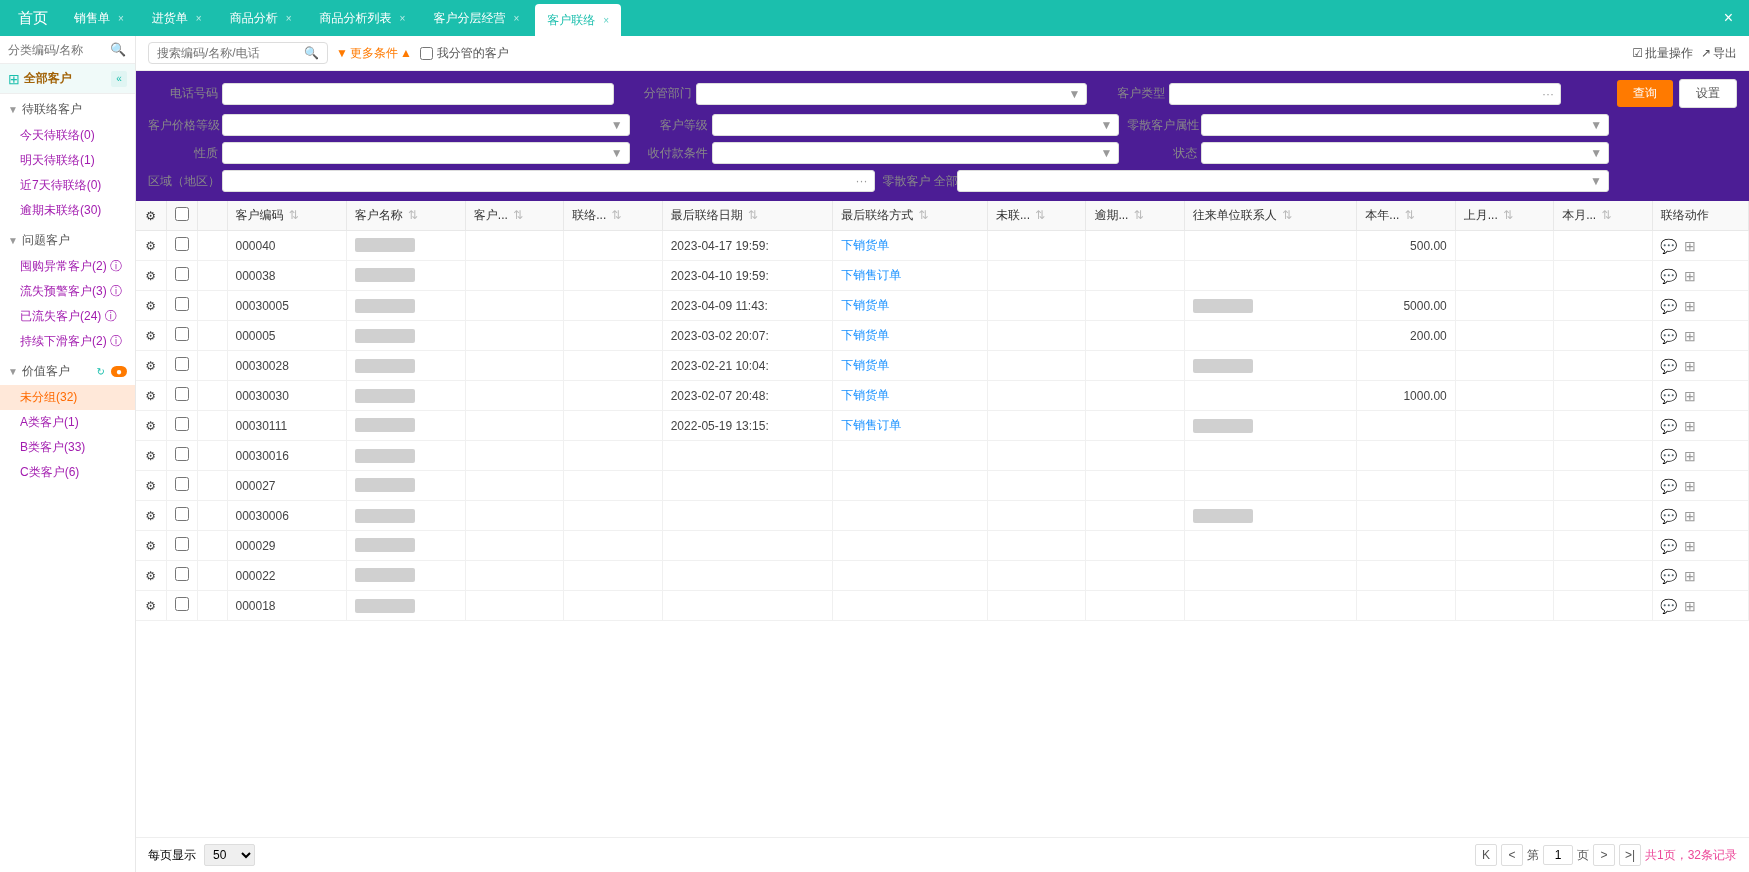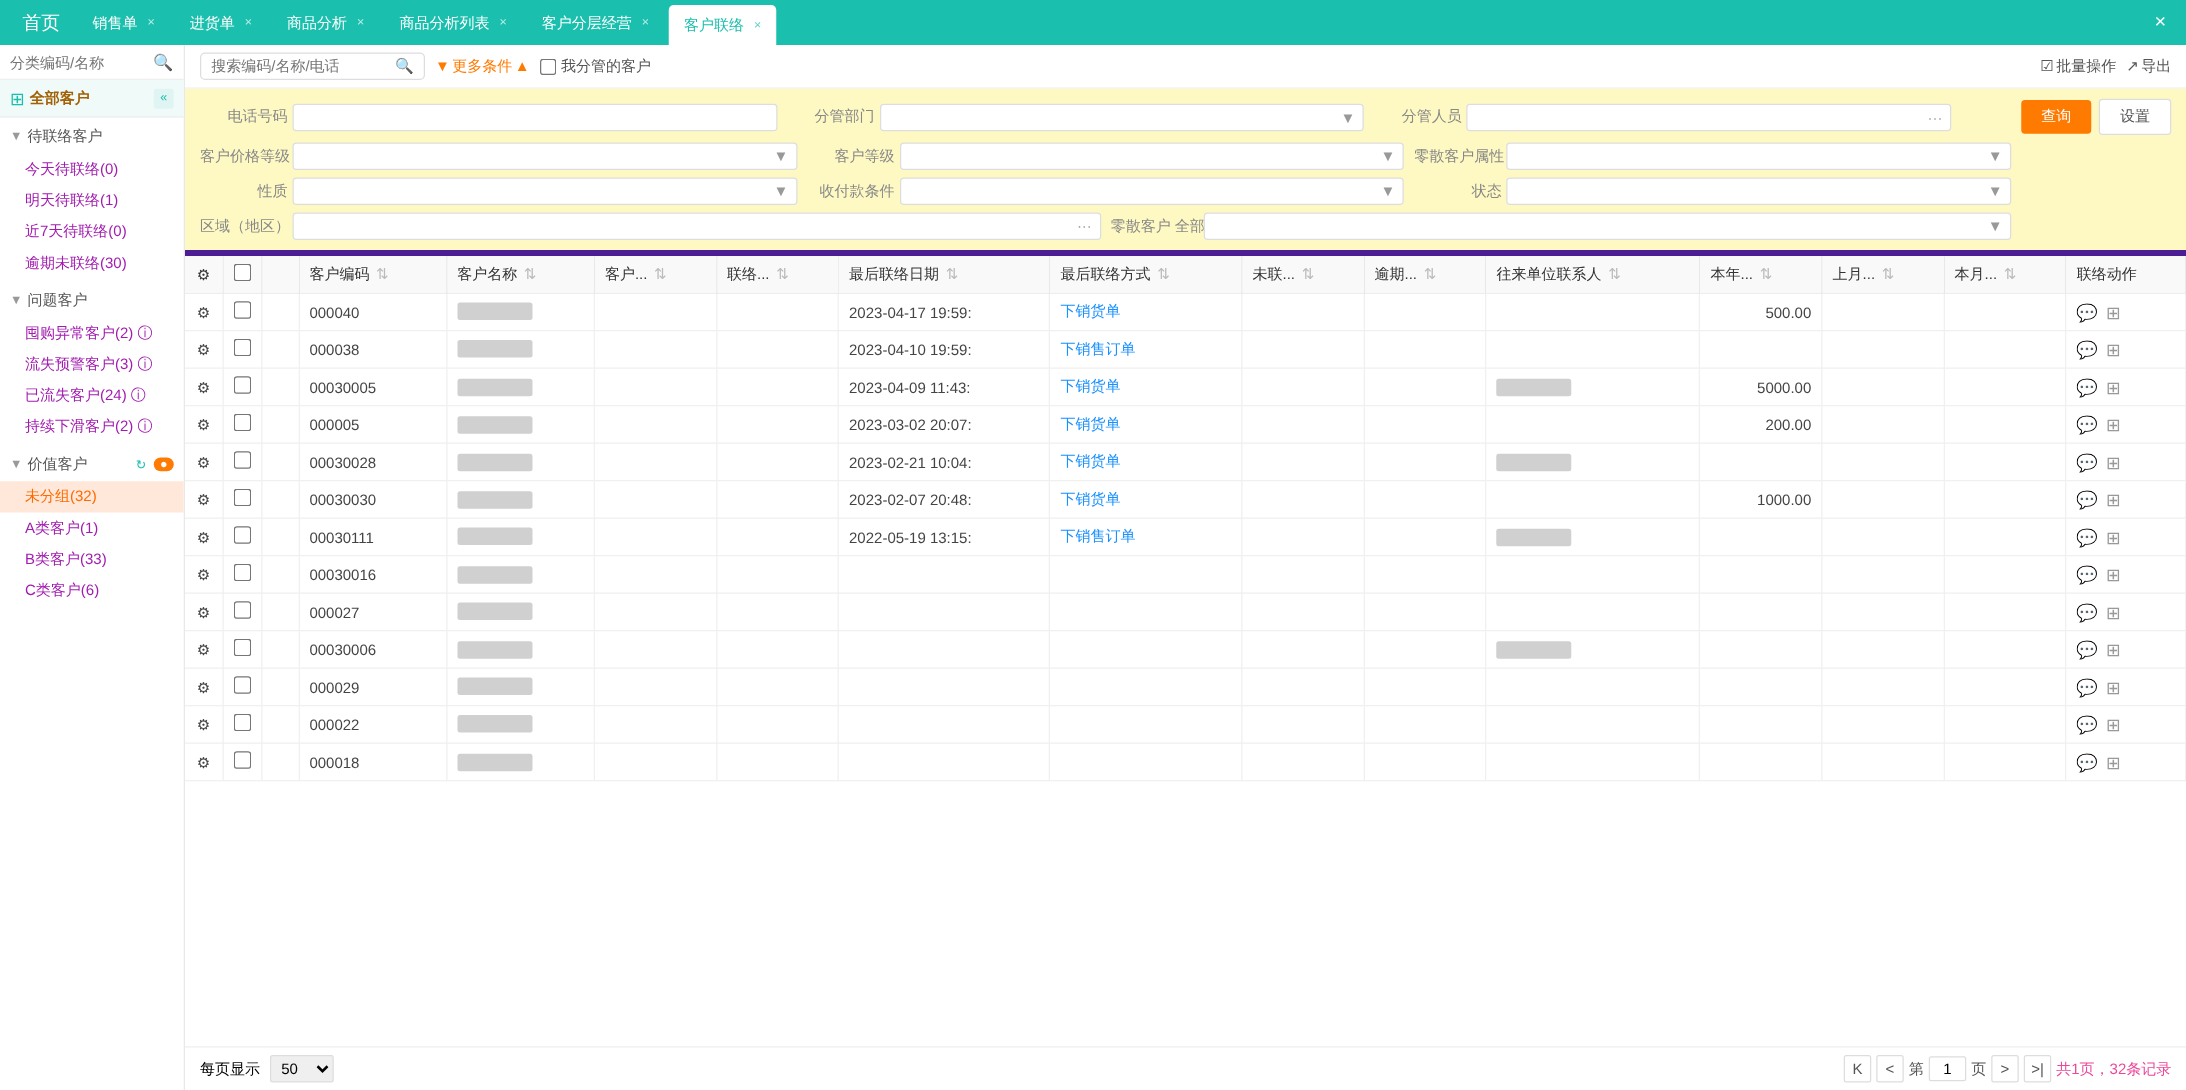--- a/index.html
+++ b/index.html
@@ -51,21 +51,21 @@
     }
 
     
     .main-layout {
       display: flex;
       height: calc(872px - 36px);
     }
 
     
     .sidebar {
-      width: 148px;
+      width: 136px;
       background: #fff;
       border-right: 1px solid #e8e8e8;
       overflow-y: auto;
       flex-shrink: 0;
     }
     .sidebar-search {
       display: flex;
       align-items: center;
       padding: 6px 8px;
       border-bottom: 1px solid #eee;
@@ -184,22 +184,22 @@
     .filter-bar .action-btns .btn-text {
       color: #555;
       cursor: pointer;
       display: flex;
       align-items: center;
       gap: 2px;
     }
 
     
     .advanced-filter {
-      background: #fef9c3;
-      border-bottom: 5px solid #4c1d95;
+      background: #4c1d95;
+      border-bottom: 1px solid #4c1d95;
       padding: 8px 12px;
     }
     .filter-row {
       display: flex;
       align-items: center;
       gap: 8px;
       margin-bottom: 6px;
     }
     .filter-row:last-child { margin-bottom: 0; }
     .filter-cell {
@@ -494,21 +494,21 @@
           <input class="filter-input" type="text" style="">
         </div>
         <div class="filter-cell">
           <span class="filter-label">分管部门</span>
           <div class="filter-select">
             <span></span>
             <span class="arrow">▼</span>
           </div>
         </div>
         <div class="filter-cell">
-          <span class="filter-label">分管人员</span>
+          <span class="filter-label">客户类型</span>
           <div class="filter-select" style="flex:1;">
             <span></span>
             <span class="arrow">···</span>
           </div>
         </div>
         <div class="filter-btn-group" style="min-width:120px;padding-left:48px;">
           <button class="btn-primary">查询</button>
           <button class="btn-default">设置</button>
         </div>
       </div>

